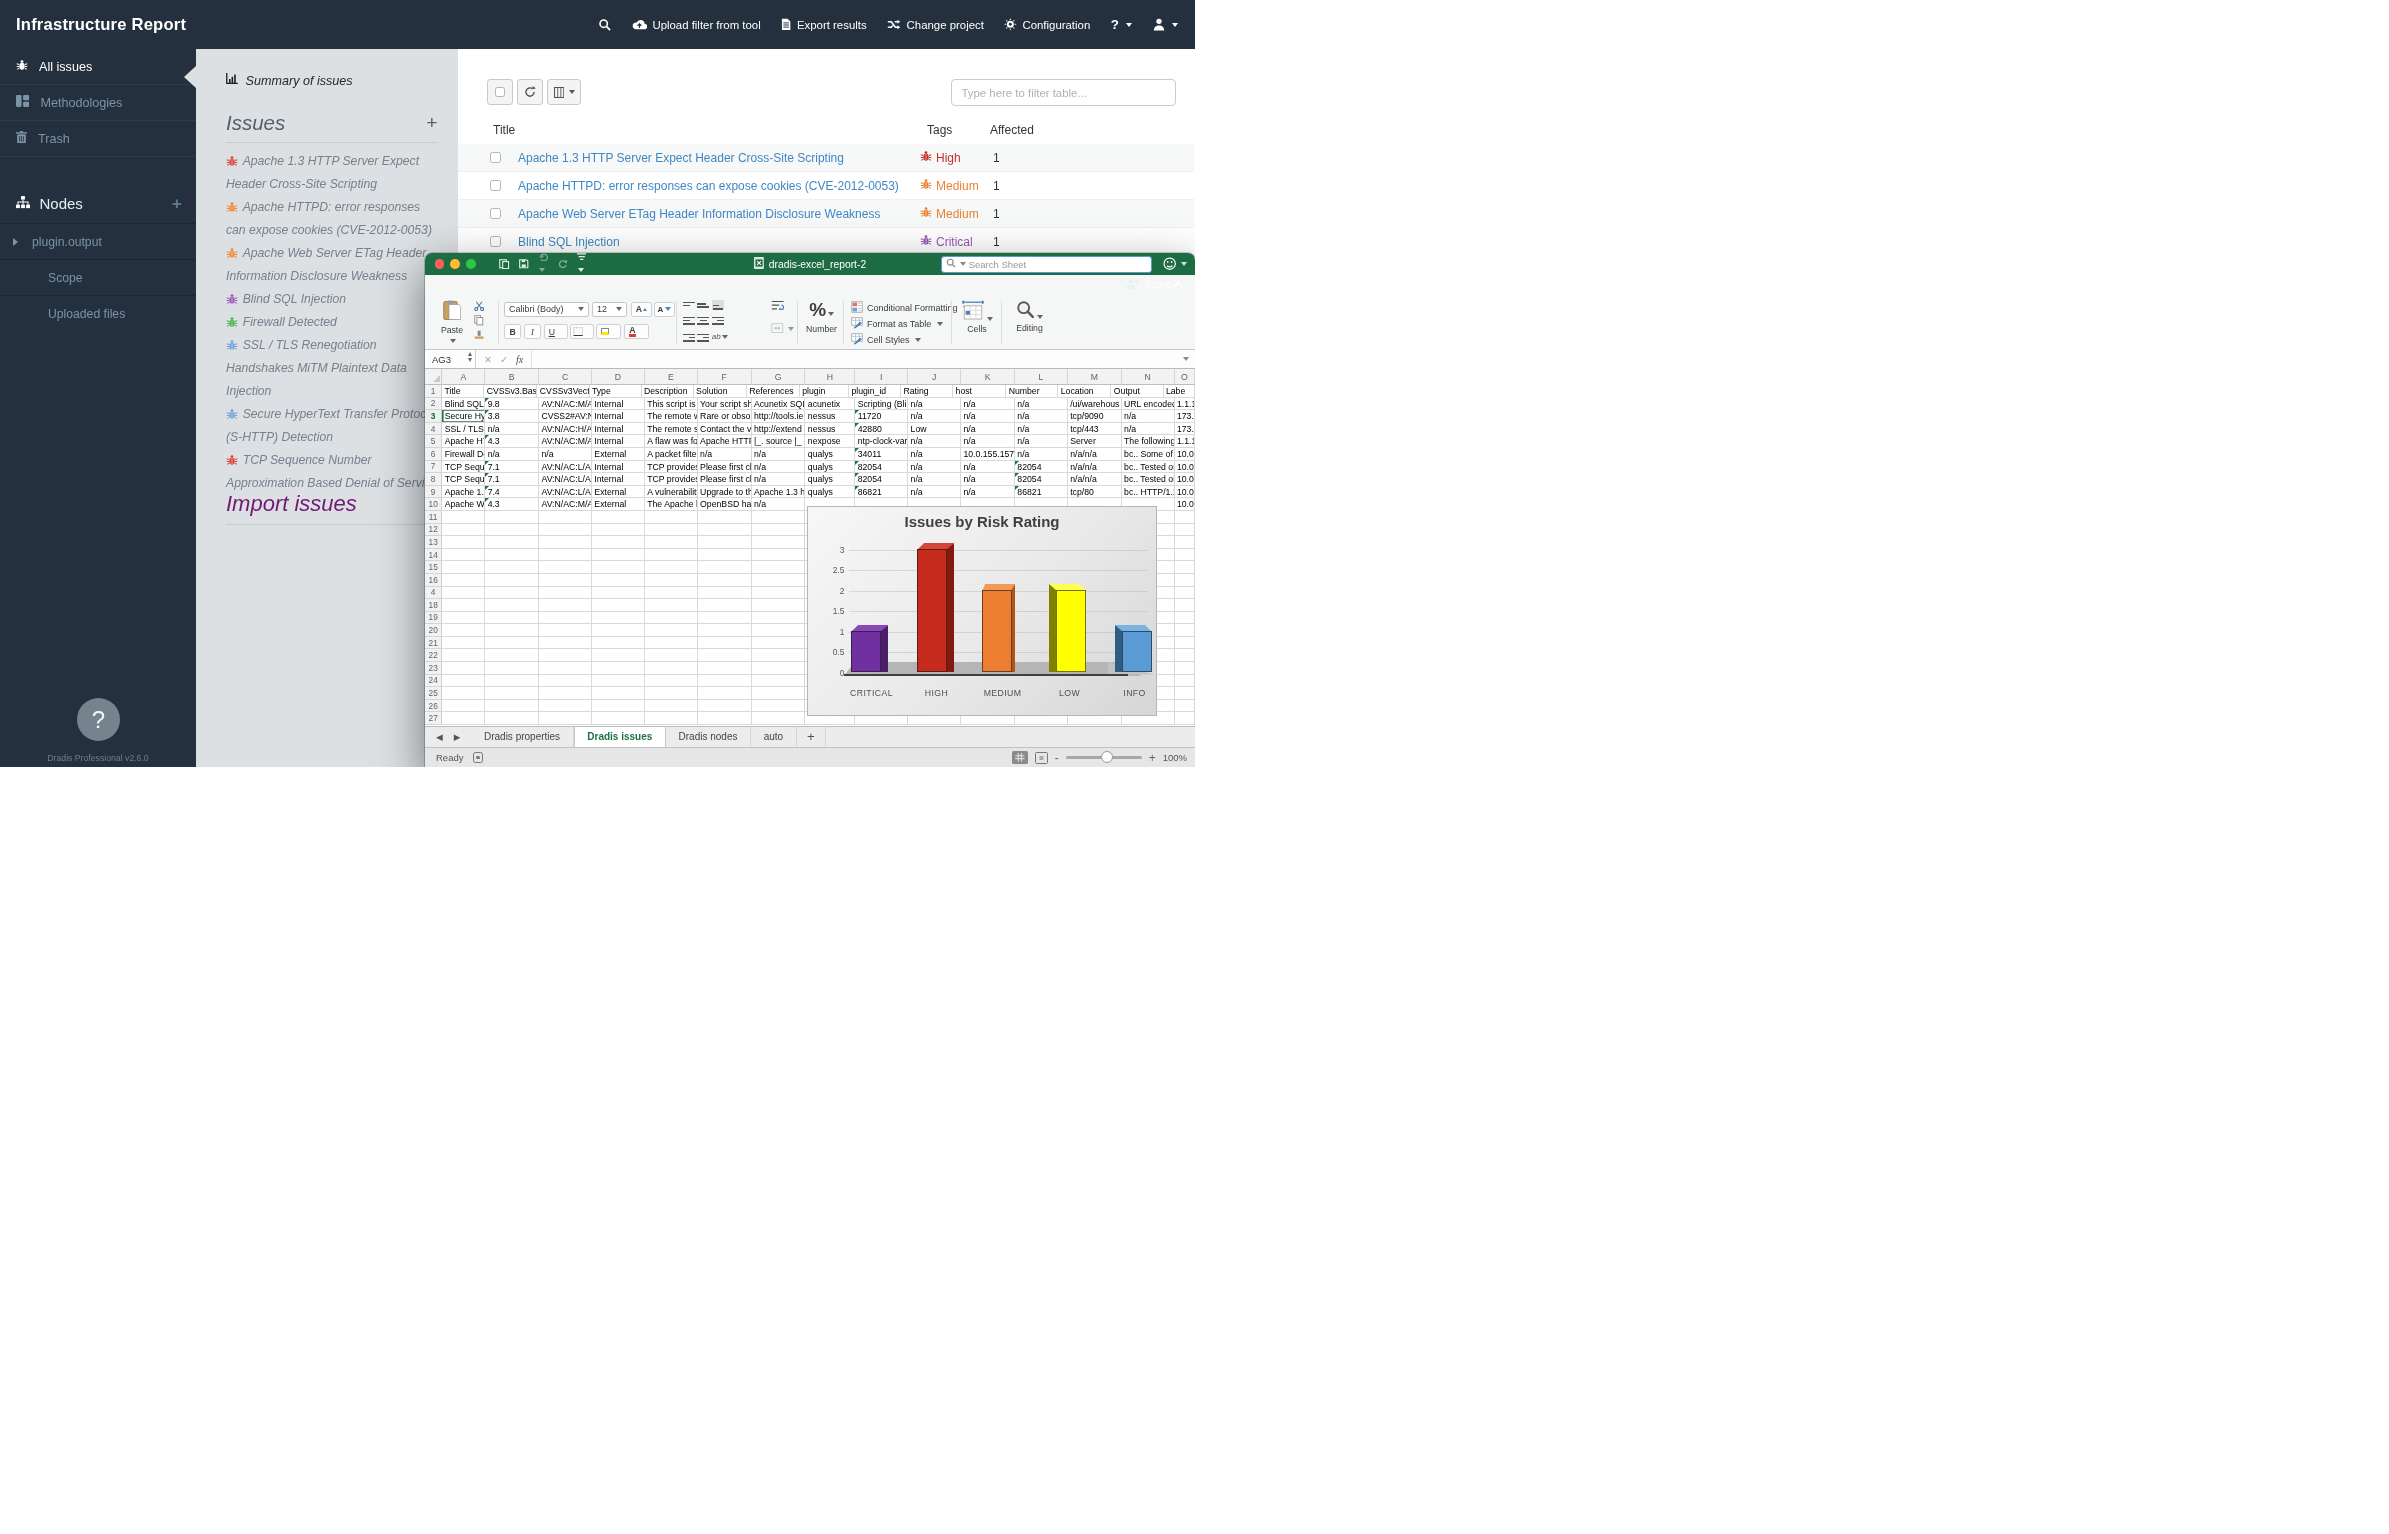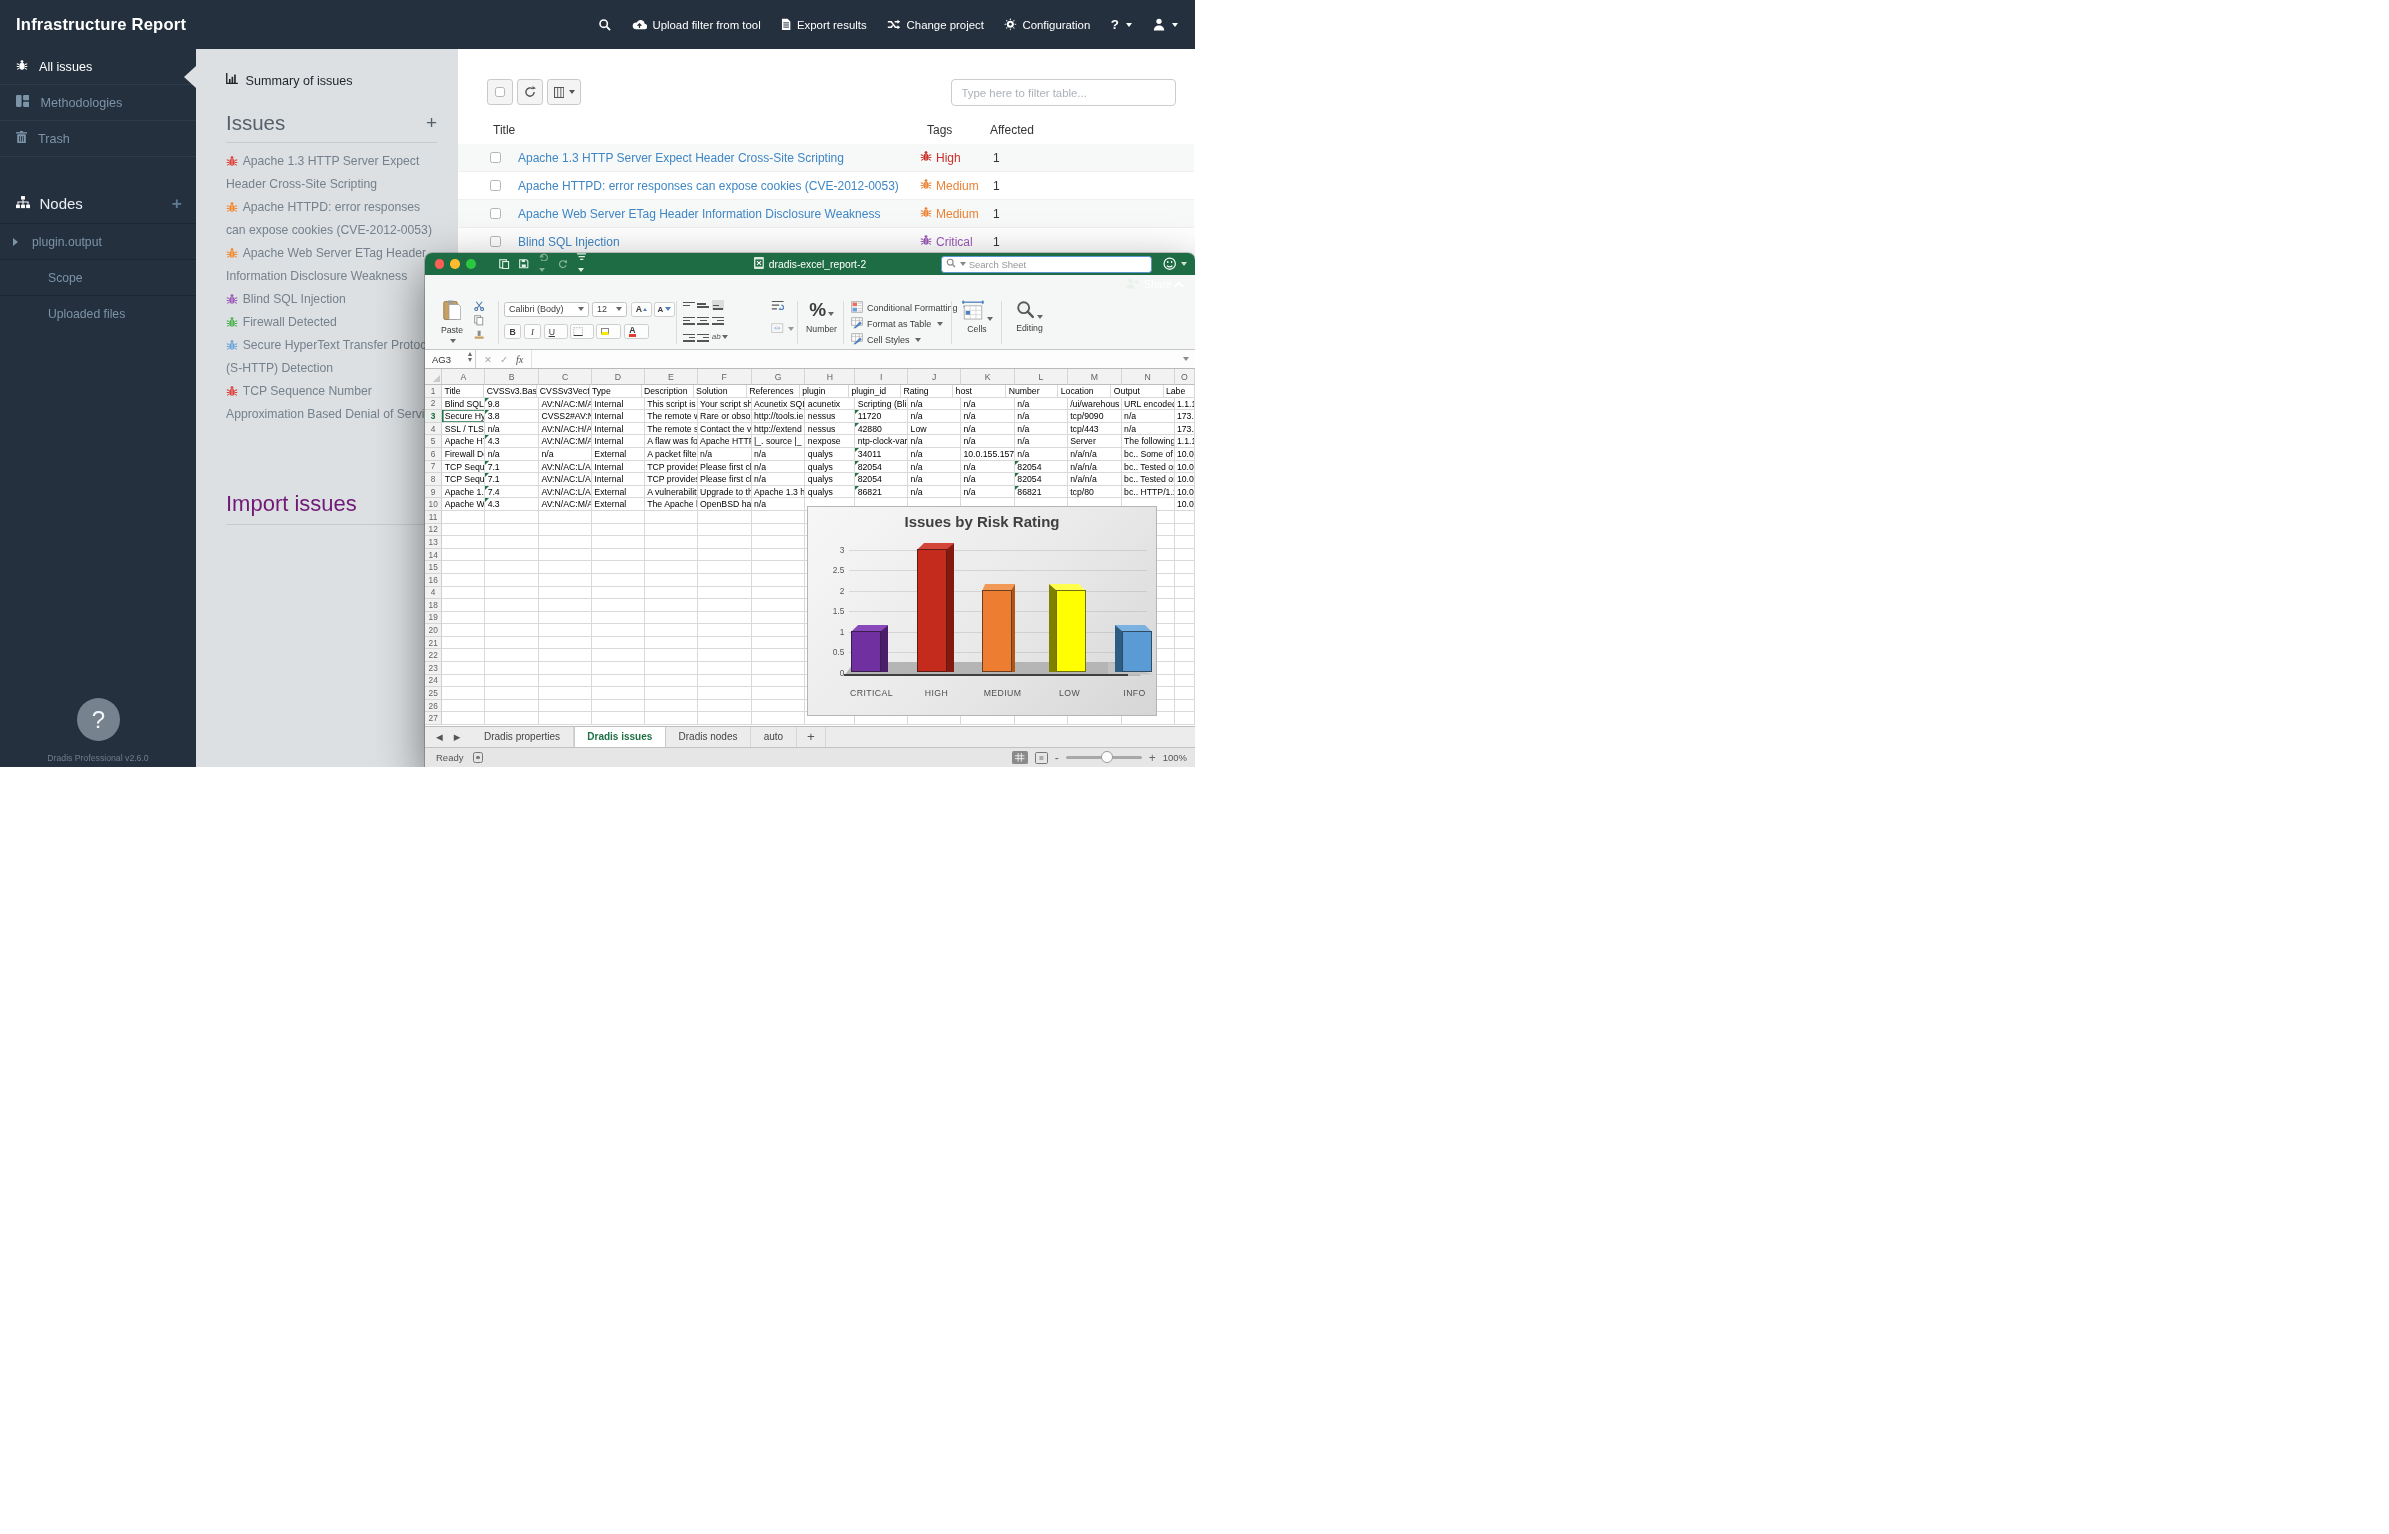--- a/index.html
+++ b/index.html
@@ -21,21 +21,21 @@
   .side-item.active { color:#ffffff; }
   .side-item svg { flex:0 0 auto; }
   .nodes-head { margin-top:27px; height:39px; display:flex; align-items:center; padding:0 14px 0 16px; color:#e9eff4; font-size:15px; gap:9.5px; }
   .nodes-head .plus { margin-left:auto; color:#5f7a93; font-size:17.4px; font-weight:bold; cursor:pointer; }
   .node-row { height:36px; display:flex; align-items:center; color:#7d93a8; font-size:12.2px; border-top:0.8px solid #1b2631; cursor:pointer; padding-left:32px; position:relative; }
   .node-row .tri { position:absolute; left:12.6px; width:0; height:0; border-top:4px solid transparent; border-bottom:4px solid transparent; border-left:5.5px solid #7d93a8; }
   .side-help { position:absolute; left:77px; top:649px; width:43px; height:43px; border-radius:50%; background:#76838f; color:#f2f5f7; font-size:24px; display:flex; align-items:center; justify-content:center; }
   .side-version { position:absolute; left:0; top:704px; width:196px; text-align:center; color:#6f7e8b; font-size:8.7px; }
 
   
-  .panel { position:absolute; left:196px; top:49px; width:263px; height:860px; background:#dce0e3; z-index:1; }
+  .panel { position:absolute; left:196px; top:49px; width:263px; height:860px; background:#dce0e3; z-index:1;font-style:italic; }
   .panel .wedge { position:absolute; left:0; top:17.4px; width:0; height:0; border-top:11px solid transparent; border-bottom:11px solid transparent; border-right:12px solid #dce0e3; margin-left:-12px; }
   .panel-summary { position:absolute; left:30px; top:24px; display:flex; gap:7px; align-items:center; font-size:12.6px; color:#24292e; cursor:pointer; }
   .panel-h { position:absolute; left:30px; top:62px; width:211px; display:flex; align-items:center; font-size:20.5px; color:#55606a; }
   .panel-h .plus { margin-left:auto; cursor:pointer; font-size:19px; }
   .panel-div { position:absolute; left:30px; width:211px; height:0.8px; background:#c6cbd0; }
   .issue-list { position:absolute; left:30px; top:101px; width:215px; }
   .issue-item { font-size:12.2px; line-height:23px; color:#75818c; cursor:pointer; }
   .issue-item svg { vertical-align:-1.6px; margin-right:4.7px; }
   .panel-import { position:absolute; left:30px; top:442px; width:211px; display:flex; align-items:flex-start; font-size:22px; color:#701a75; cursor:pointer; }
   .panel-import .chev { margin-left:auto; width:9.5px; height:9.5px; border-right:2.4px solid #55606a; border-bottom:2.4px solid #55606a; transform:rotate(45deg) translateY(-3.2px); }
@@ -307,20 +307,26 @@
             <ellipse cx="8" cy="9.6" rx="3.6" ry="4.6"></ellipse>
             <path d="M8 5.5v8.5" stroke="#fff" stroke-width=".7"></path>
             <path d="M1 6.2l3.2 1.2M1 10h3M1.5 13.8l2.9-1.6M15 6.2l-3.2 1.2M15 10h-3M14.5 13.8l-2.9-1.6" stroke="currentColor" stroke-width="1.4" fill="none"></path>
           </svg></span>Blind SQL Injection</div>
       <div class="issue-item"><span style="color:#4caf50"><svg width="12" height="12" viewBox="0 0 16 16" fill="currentColor">
             <circle cx="8" cy="3.4" r="1.9"></circle>
             <ellipse cx="8" cy="9.6" rx="3.6" ry="4.6"></ellipse>
             <path d="M8 5.5v8.5" stroke="#fff" stroke-width=".7"></path>
             <path d="M1 6.2l3.2 1.2M1 10h3M1.5 13.8l2.9-1.6M15 6.2l-3.2 1.2M15 10h-3M14.5 13.8l-2.9-1.6" stroke="currentColor" stroke-width="1.4" fill="none"></path>
           </svg></span>Firewall Detected</div>
+      <div class="issue-item"><span style="color:#6ba3d6"><svg width="12" height="12" viewBox="0 0 16 16" fill="currentColor">
+            <circle cx="8" cy="3.4" r="1.9"></circle>
+            <ellipse cx="8" cy="9.6" rx="3.6" ry="4.6"></ellipse>
+            <path d="M8 5.5v8.5" stroke="#fff" stroke-width=".7"></path>
+            <path d="M1 6.2l3.2 1.2M1 10h3M1.5 13.8l2.9-1.6M15 6.2l-3.2 1.2M15 10h-3M14.5 13.8l-2.9-1.6" stroke="currentColor" stroke-width="1.4" fill="none"></path>
+          </svg></span>SSL / TLS Renegotiation Handshakes MiTM Plaintext Data Injection</div>
       <div class="issue-item"><span style="color:#6ba3d6"><svg width="12" height="12" viewBox="0 0 16 16" fill="currentColor">
             <circle cx="8" cy="3.4" r="1.9"></circle>
             <ellipse cx="8" cy="9.6" rx="3.6" ry="4.6"></ellipse>
             <path d="M8 5.5v8.5" stroke="#fff" stroke-width=".7"></path>
             <path d="M1 6.2l3.2 1.2M1 10h3M1.5 13.8l2.9-1.6M15 6.2l-3.2 1.2M15 10h-3M14.5 13.8l-2.9-1.6" stroke="currentColor" stroke-width="1.4" fill="none"></path>
           </svg></span>Secure HyperText Transfer Protocol (S-HTTP) Detection</div>
       <div class="issue-item"><span style="color:#d9413c"><svg width="12" height="12" viewBox="0 0 16 16" fill="currentColor">
             <circle cx="8" cy="3.4" r="1.9"></circle>
             <ellipse cx="8" cy="9.6" rx="3.6" ry="4.6"></ellipse>
             <path d="M8 5.5v8.5" stroke="#fff" stroke-width=".7"></path>

